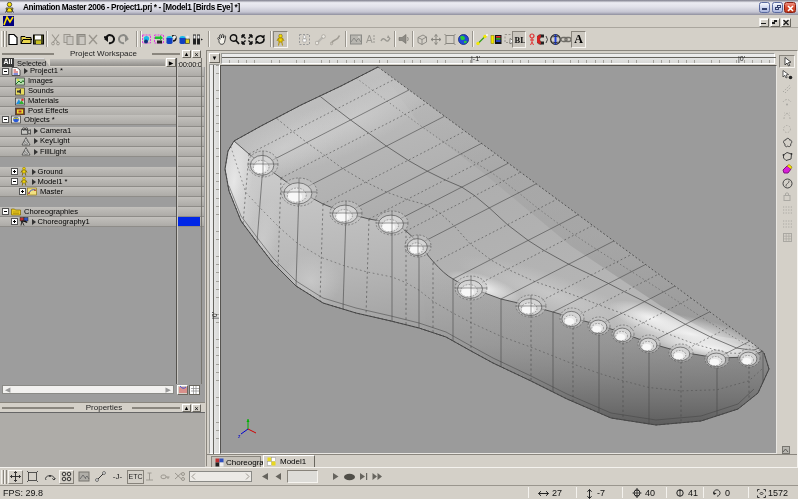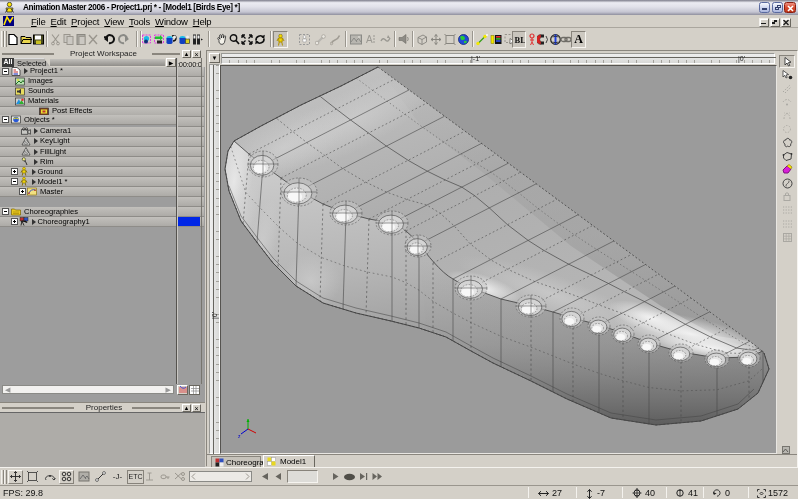--- a/index.html
+++ b/index.html
@@ -39,29 +39,20 @@
         <path d="M2 2 L7 7 M7 2 L2 7" stroke="#fff" stroke-width="1.6"></path>
       </svg>
     </div>
 </div>
 
 <div class="abs" style="left:0;top:15px;width:798px;height:13px;background:#d4d0c8;border-bottom:1px solid #aaa69e;">
   <svg class="abs" style="left:3px;top:1px" width="11" height="10" viewBox="0 0 11 10">
       <rect x="0" y="0" width="11" height="10" fill="#00007e"></rect>
       <path d="M1 9 L4 1 L7 6 L10 1" stroke="#ffe400" stroke-width="1.6" fill="none"></path>
     </svg>
-  <div class="abs" style="left:31px;top:1px;font-size:9.5px;display:flex;gap:5px;letter-spacing:-0.2px;">
-    <span><u>F</u>ile</span>
-      <span><u>E</u>dit</span>
-      <span><u>P</u>roject</span>
-      <span><u>V</u>iew</span>
-      <span><u>T</u>ools</span>
-      <span><u>W</u>indow</span>
-      <span><u>H</u>elp</span>
-  </div>
   <div class="cbtn" style="left:758.5px;top:2.5px;">
       <span style="position:absolute;left:1.5px;bottom:1.5px;width:4.5px;height:1.5px;background:#1a1a1a;display:block"></span>
     </div>
   <div class="cbtn" style="left:769.5px;top:2.5px;">
       <span style="position:absolute;left:1px;top:3px;width:3.5px;height:2.5px;border:1px solid #1a1a1a;display:block"></span>
       <span style="position:absolute;left:3px;top:1.2px;width:3.5px;height:2.5px;border:1px solid #1a1a1a;background:#d4d0c8;display:block"></span>
     </div>
   <div class="cbtn" style="left:780.5px;top:2.5px;">
       <svg width="8" height="7" style="position:absolute;left:0.5px;top:0.5px" viewBox="0 0 8 7">
         <path d="M1.5 1 L6.5 6 M6.5 1 L1.5 6" stroke="#1a1a1a" stroke-width="1.3"></path>
@@ -317,21 +308,21 @@
       <svg class="ticon" viewBox="0 0 10 9">
         <rect x="0.5" y="1" width="9" height="7" fill="#d0d0cc" stroke="#333" stroke-width="0.7"></rect>
         <path d="M1 7 L4 2 L6 7 Z" fill="#2090e0"></path>
         <path d="M4 7 L6.5 3 L9 7 Z" fill="#30b030"></path>
         <circle cx="7.5" cy="2.8" r="1.2" fill="#e03030"></circle>
       </svg>
       <span style="width:2px;flex:none"></span>
       <span style="margin-top:-1px">Materials</span>
     </div>
   <div class="trow2" style="top:46.7px;"></div>
-  <div class="tree-row" style="top:56.7px;padding-left:24px;">
+  <div class="tree-row" style="top:56.7px;">
       <span style="width:14px;flex:none"></span>
       <svg class="ticon" viewBox="0 0 10 9">
         <rect x="0.5" y="1" width="9" height="7" fill="#804020" stroke="#333" stroke-width="0.7"></rect>
         <rect x="2" y="2.5" width="6" height="4" fill="#e8e030"></rect>
         <rect x="3.5" y="3.5" width="3" height="2" fill="#c03030"></rect>
       </svg>
       <span style="width:2px;flex:none"></span>
       <span style="margin-top:-1px">Post Effects</span>
     </div>
   <div class="trow2" style="top:56.7px;"></div>
@@ -373,30 +364,20 @@
   <div class="tree-row" style="top:97.0px;">
       <span style="width:20px;flex:none"></span>
       <svg class="ticon" viewBox="0 0 10 9">
         <path d="M1 8 L5 0.5 L9 8 Z" fill="#f0f0ec" stroke="#333" stroke-width="0.7"></path>
         <path d="M3.2 7.5 L5.8 2.5 M4.4 7.8 L6.8 3.8 M5.6 8 L7.6 5 M2.2 6.5 L4 3.5" stroke="#555" stroke-width="0.7"></path>
       </svg>
       <span class="arr"></span>
       <span style="margin-top:-1px">FillLight</span>
     </div>
   <div class="trow2" style="top:97.0px;"></div>
-  <div class="tree-row" style="top:107.0px;">
-      <span style="width:20px;flex:none"></span>
-      <svg class="ticon" viewBox="0 0 10 9">
-        <path d="M2 1 L5 4 L4 5 L1 2 Z" fill="#e8e8e0" stroke="#333" stroke-width="0.7"></path>
-        <path d="M4.5 4.5 L6 8" stroke="#333" stroke-width="1"></path>
-        <circle cx="2.8" cy="2.2" r="1.6" fill="#f0ee80" stroke="#333" stroke-width="0.6"></circle>
-      </svg>
-      <span class="arr"></span>
-      <span style="margin-top:-1px">Rim</span>
-    </div>
   <div class="trow2" style="top:107.0px;"></div>
   <div class="tree-row" style="top:117.1px;">
       <span style="width:10.5px;flex:none"></span>
       <span class="eb plus"></span>
       <span style="width:-0.5px;flex:none"></span>
       <svg class="ticon" viewBox="0 0 8 9">
         <circle cx="4" cy="1.6" r="1.4" fill="#f2d800" stroke="#806800" stroke-width="0.5"></circle>
         <path d="M2.2 3.2 L5.8 3.2 L5.4 6 L2.6 6 Z" fill="#f2d800" stroke="#806800" stroke-width="0.5"></path>
         <path d="M2.2 3.4 L1 5.6 M5.8 3.4 L7 5.6 M2.8 6 L2.2 8.6 M5.2 6 L5.8 8.6" stroke="#806800" stroke-width="0.9"></path>
       </svg>

